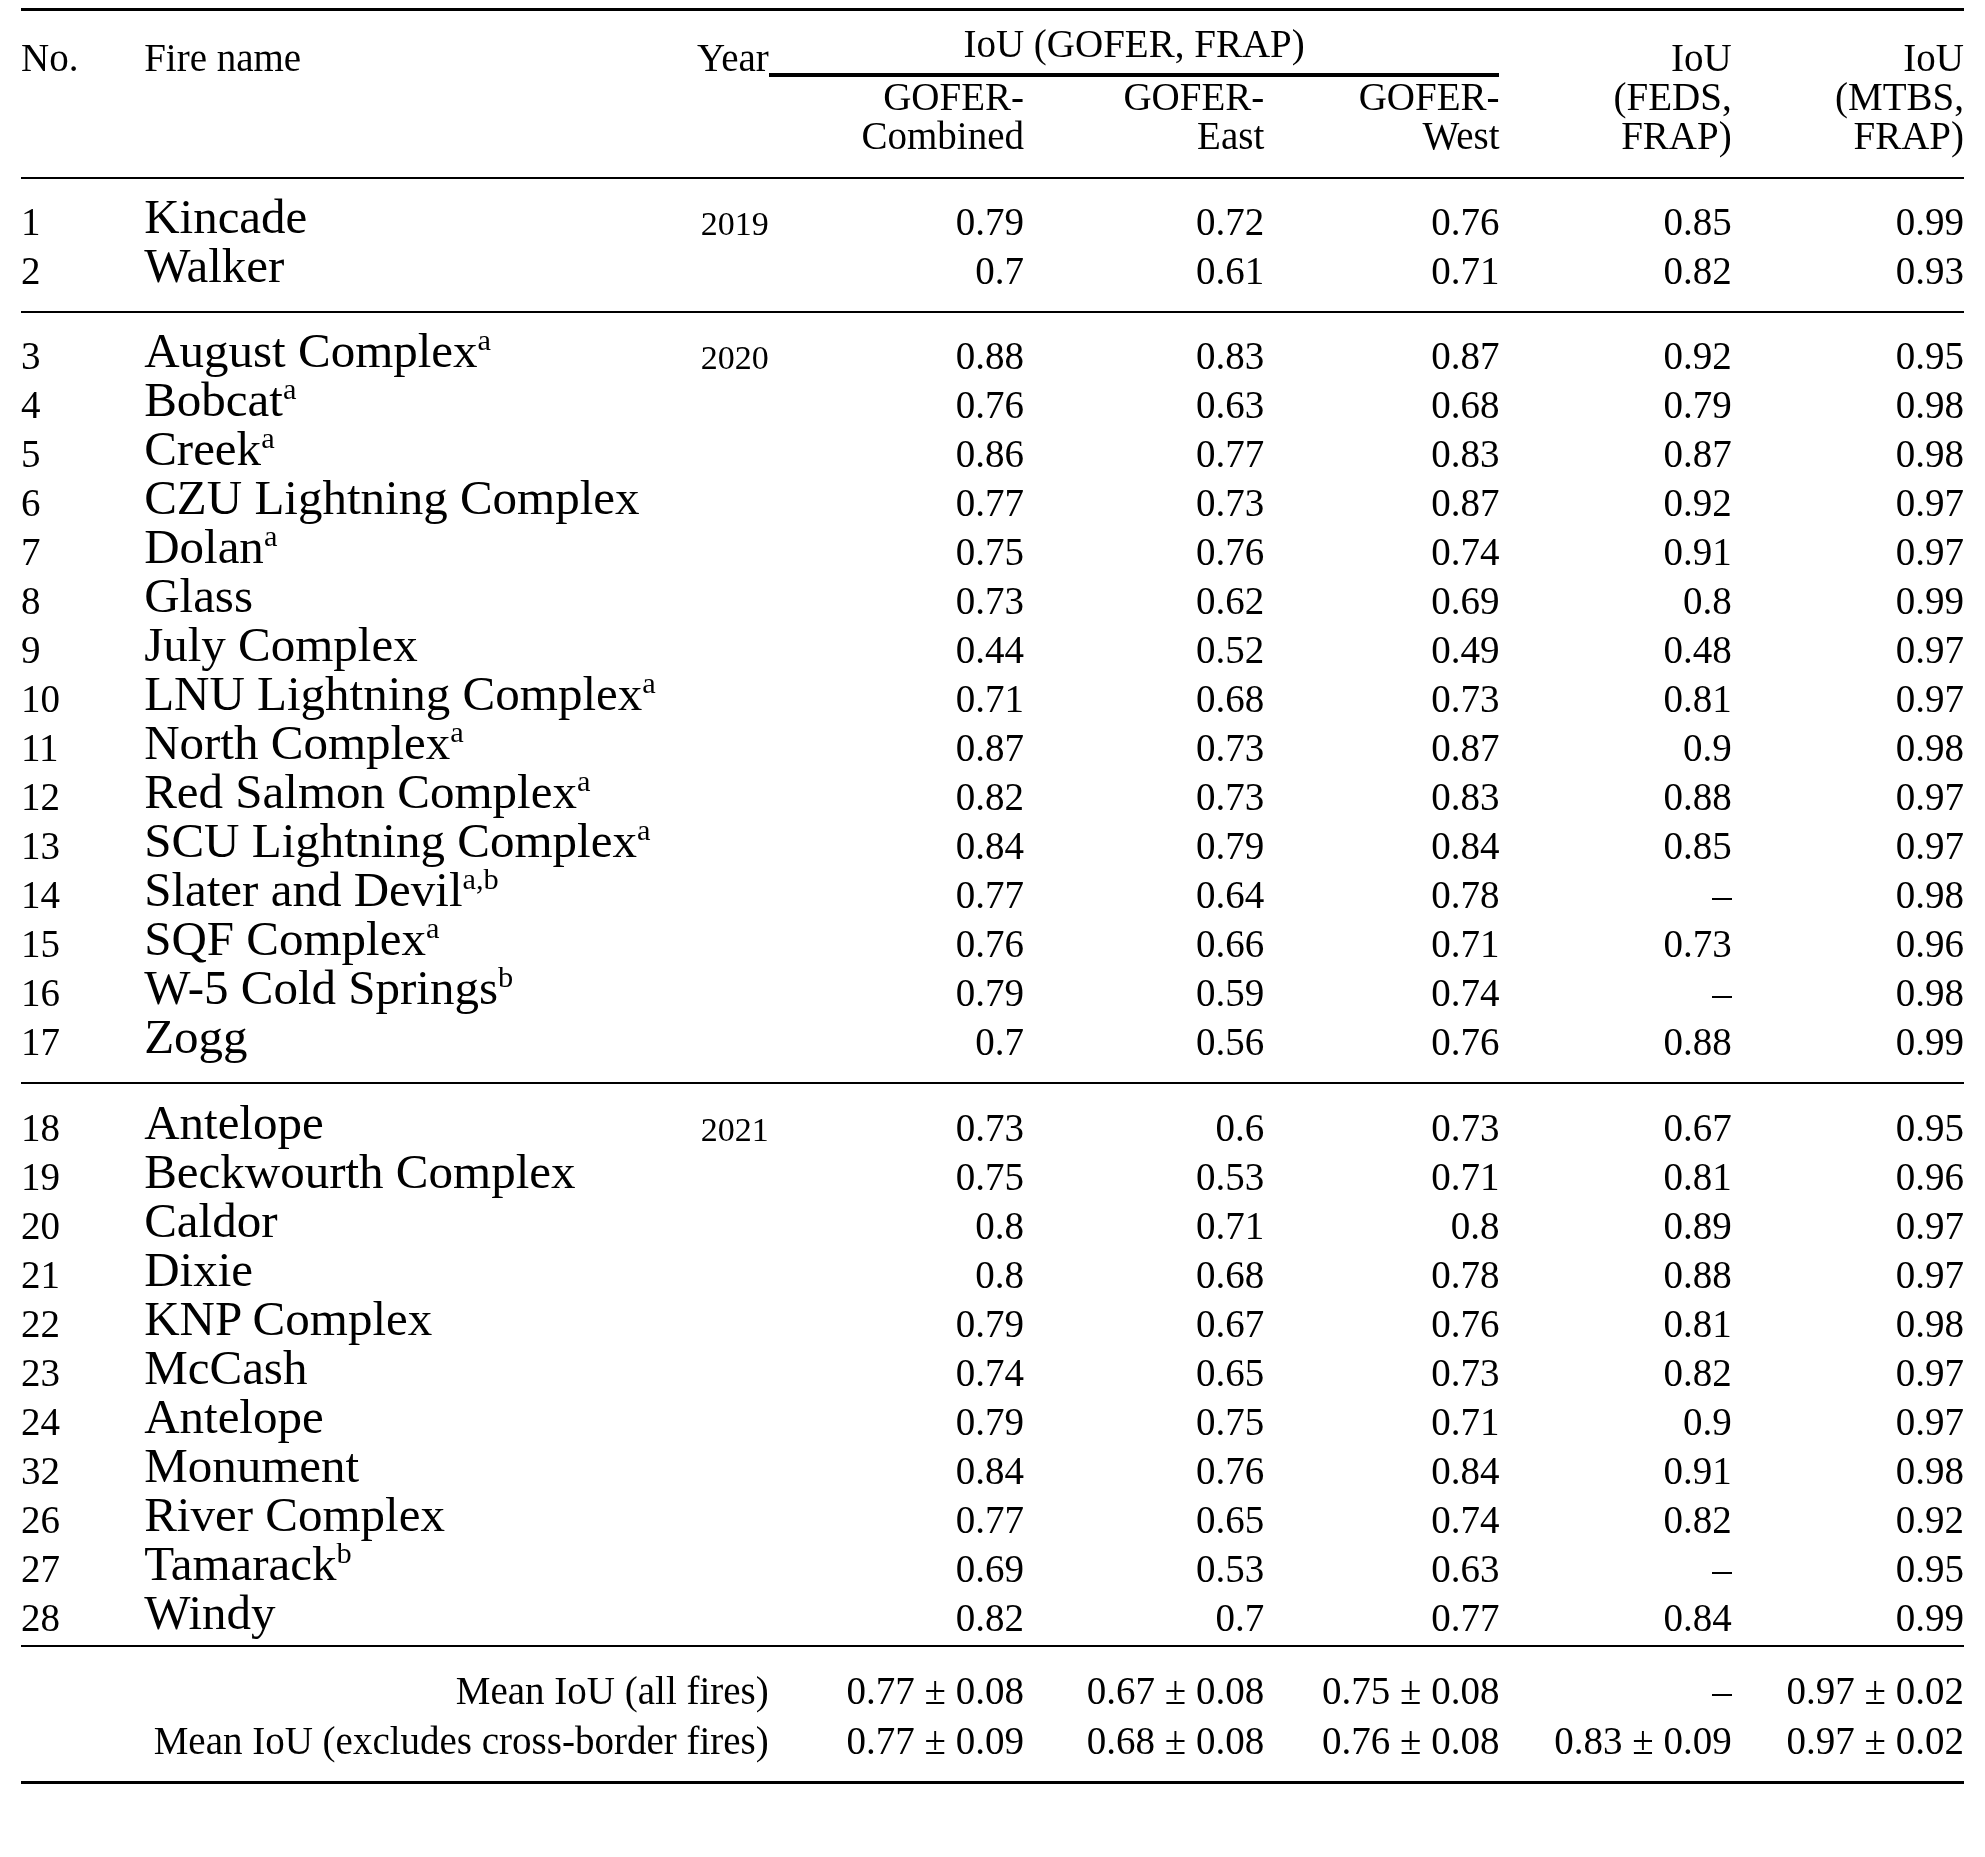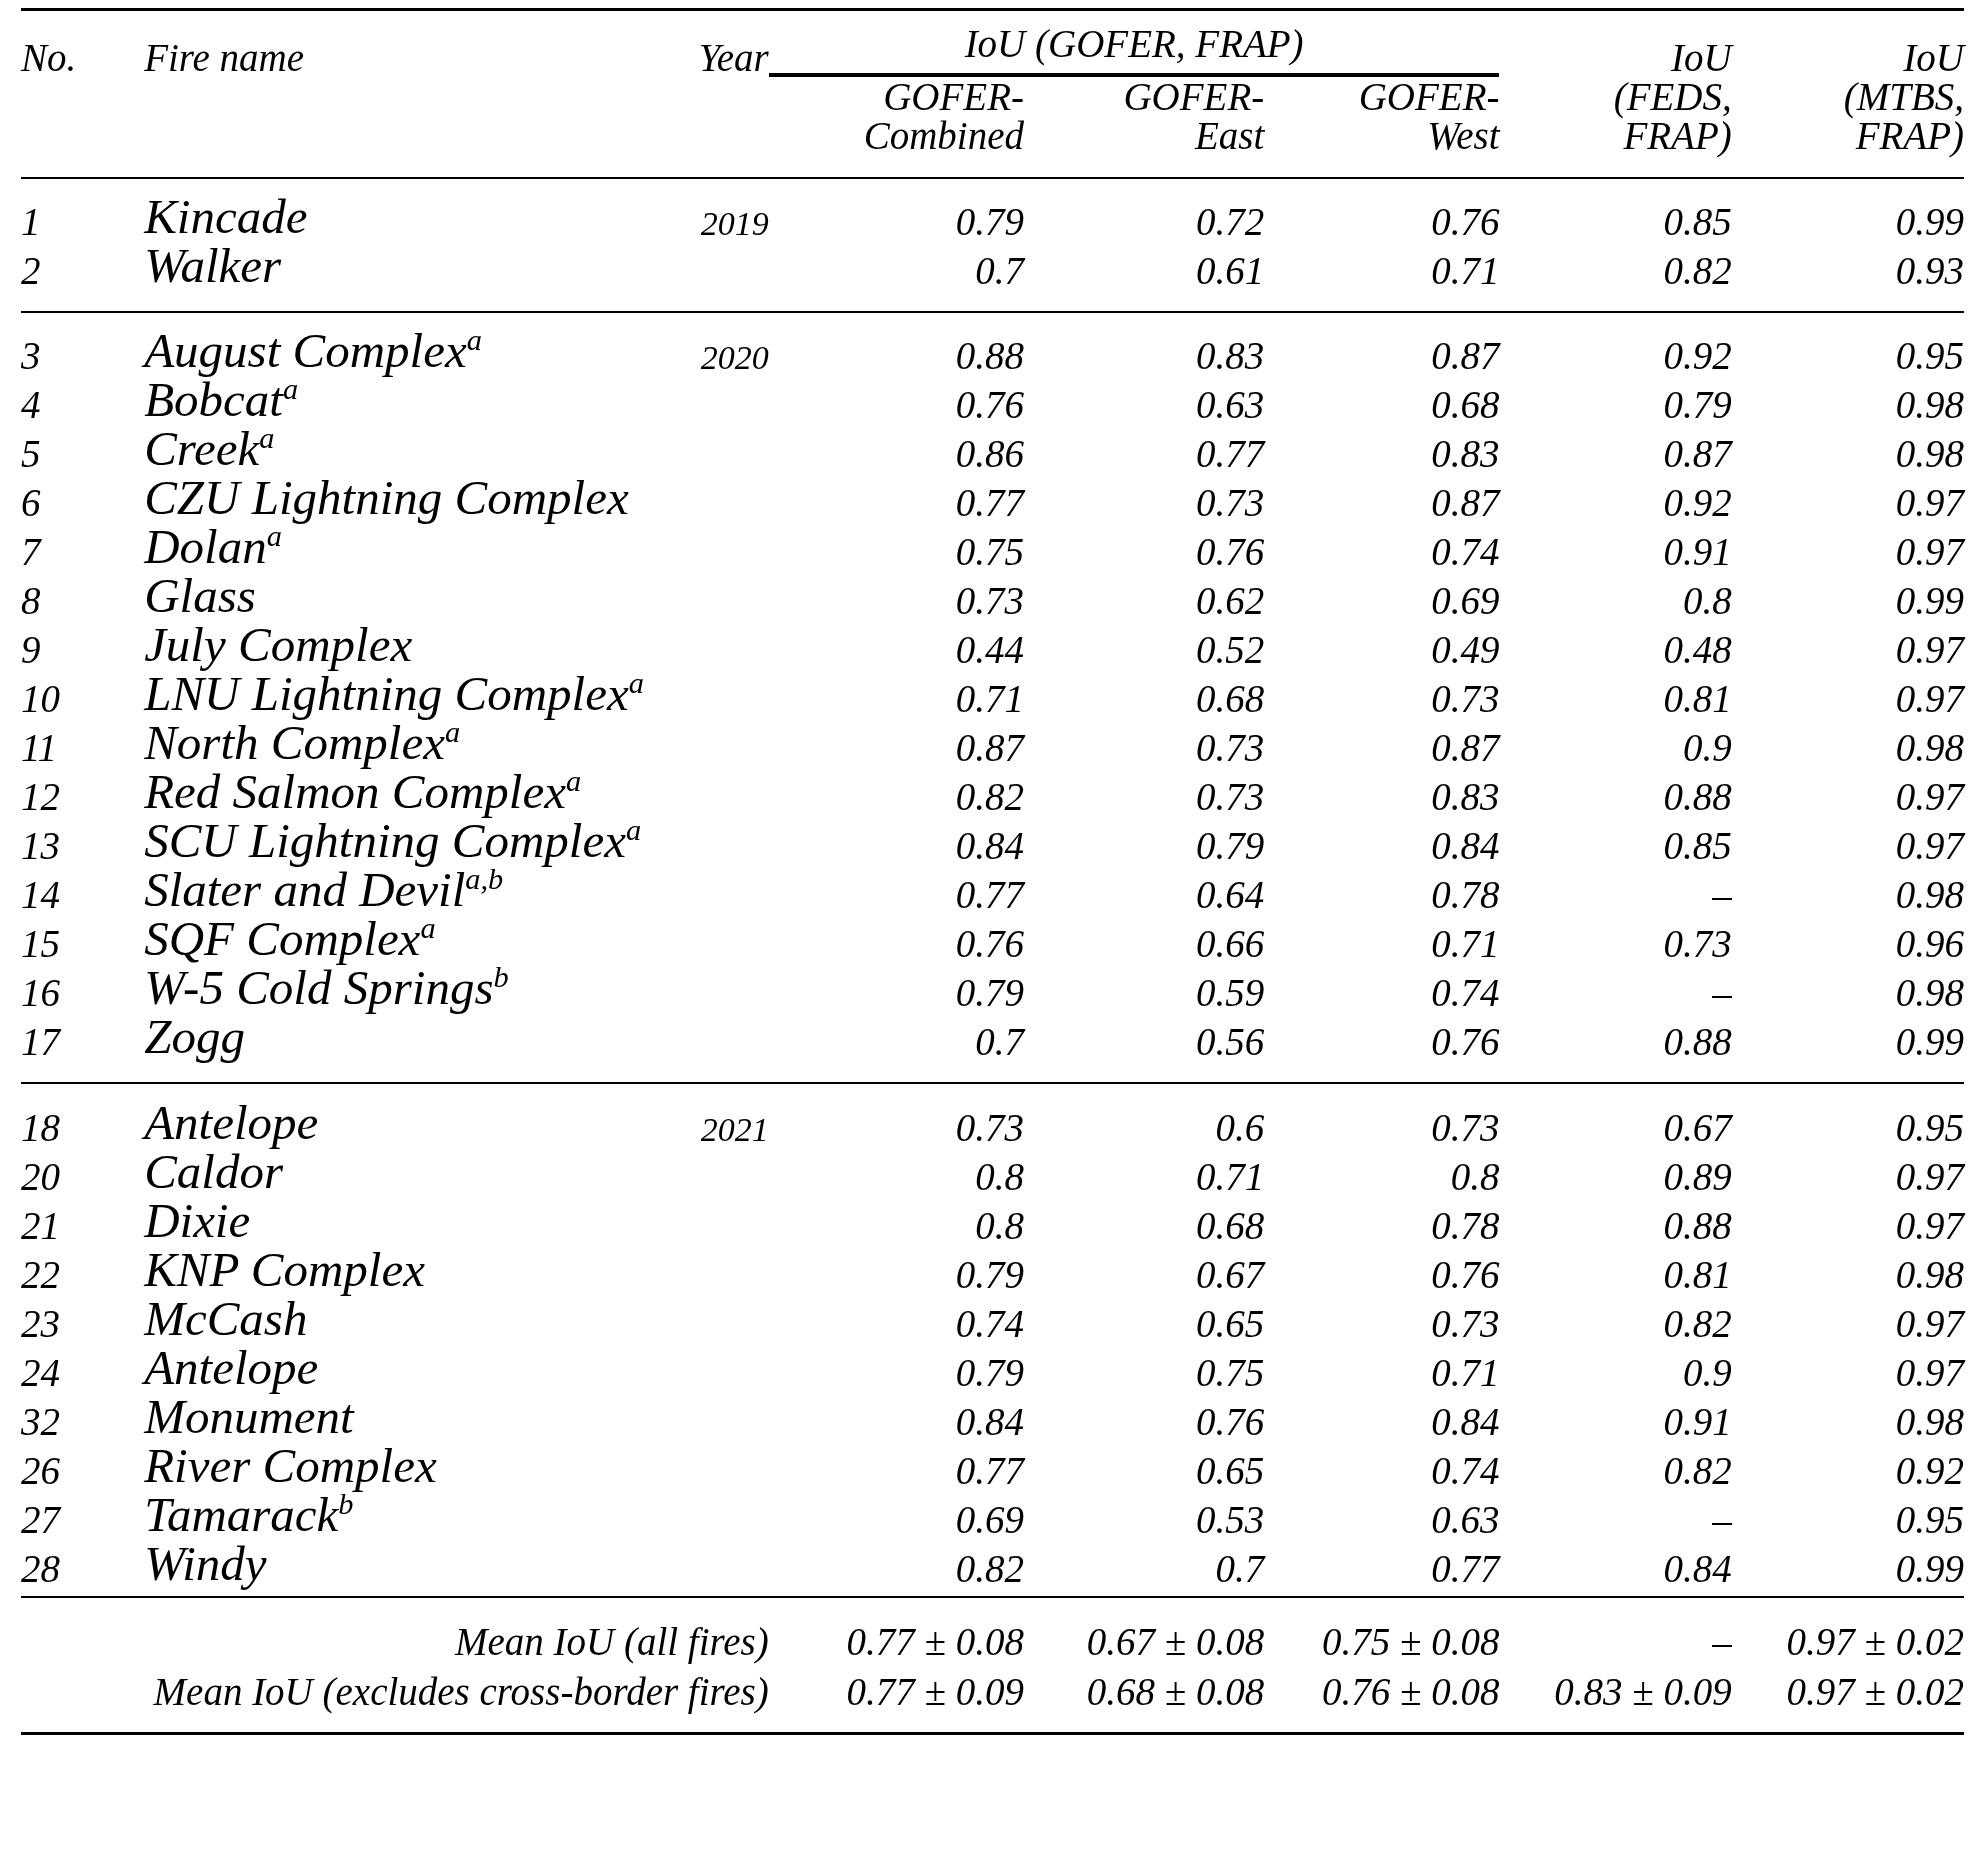--- a/index.html
+++ b/index.html
@@ -19,21 +19,20 @@
     background: #ffffff;
     overflow: hidden;
   }
   table.tbl {
     border-collapse: collapse;
     width: 1943px;
     margin: 0 0 4px 21px;
     font-size: 38px;
     line-height: 1.0;
     table-layout: fixed;
-    font-style: italic;
   }
   table.tbl col.c-no      { width: 123px; }
   table.tbl col.c-name    { width: 437px; }
   table.tbl col.c-year    { width: 187px; }
   table.tbl col.c-comb    { width: 255px; }
   table.tbl col.c-east    { width: 240px; }
   table.tbl col.c-west    { width: 235px; }
   table.tbl col.c-feds    { width: 232px; }
   table.tbl col.c-mtbs    { width: 232px; }
 
@@ -364,20 +363,30 @@
           <td class="no">18</td>
           <td class="name"><span>Antelope</span></td>
           <td class="year">2021</td>
           <td class="num">0.73</td>
           <td class="num">0.6</td>
           <td class="num">0.73</td>
           <td class="num">0.67</td>
           <td class="num">0.95</td>
         </tr>
         <tr>
+          <td class="no">19</td>
+          <td class="name"><span>Beckwourth Complex</span></td>
+          <td class="year"></td>
+          <td class="num">0.75</td>
+          <td class="num">0.53</td>
+          <td class="num">0.71</td>
+          <td class="num">0.81</td>
+          <td class="num">0.96</td>
+        </tr>
+        <tr>
           <td class="no">20</td>
           <td class="name"><span>Caldor</span></td>
           <td class="year"></td>
           <td class="num">0.8</td>
           <td class="num">0.71</td>
           <td class="num">0.8</td>
           <td class="num">0.89</td>
           <td class="num">0.97</td>
         </tr>
         <tr>

